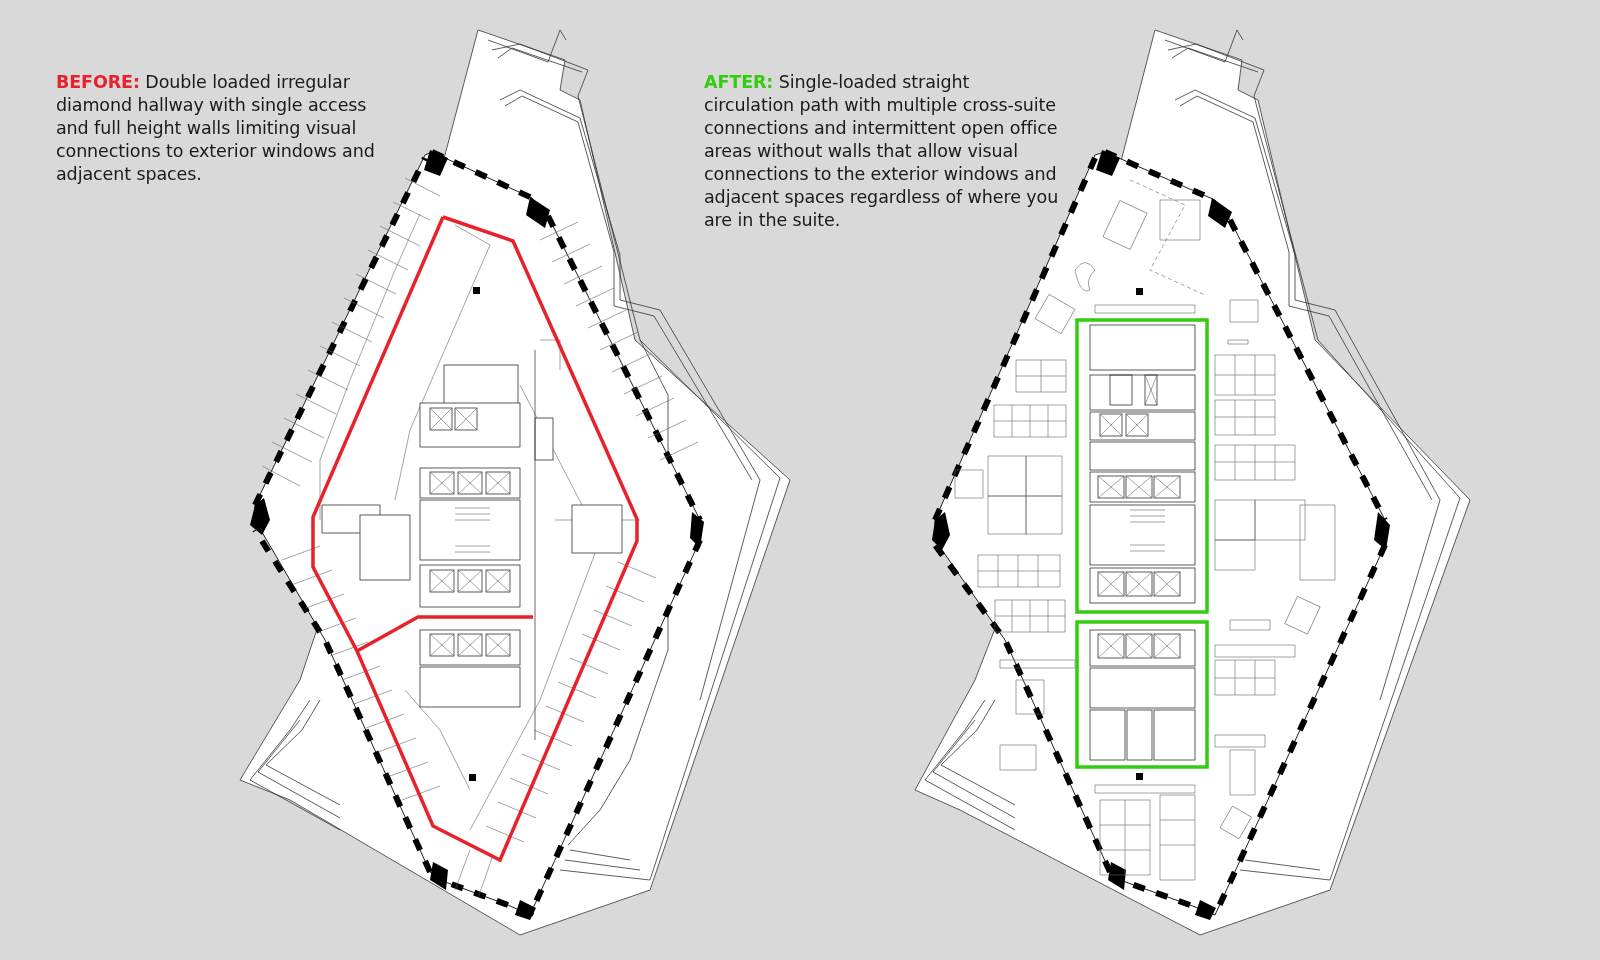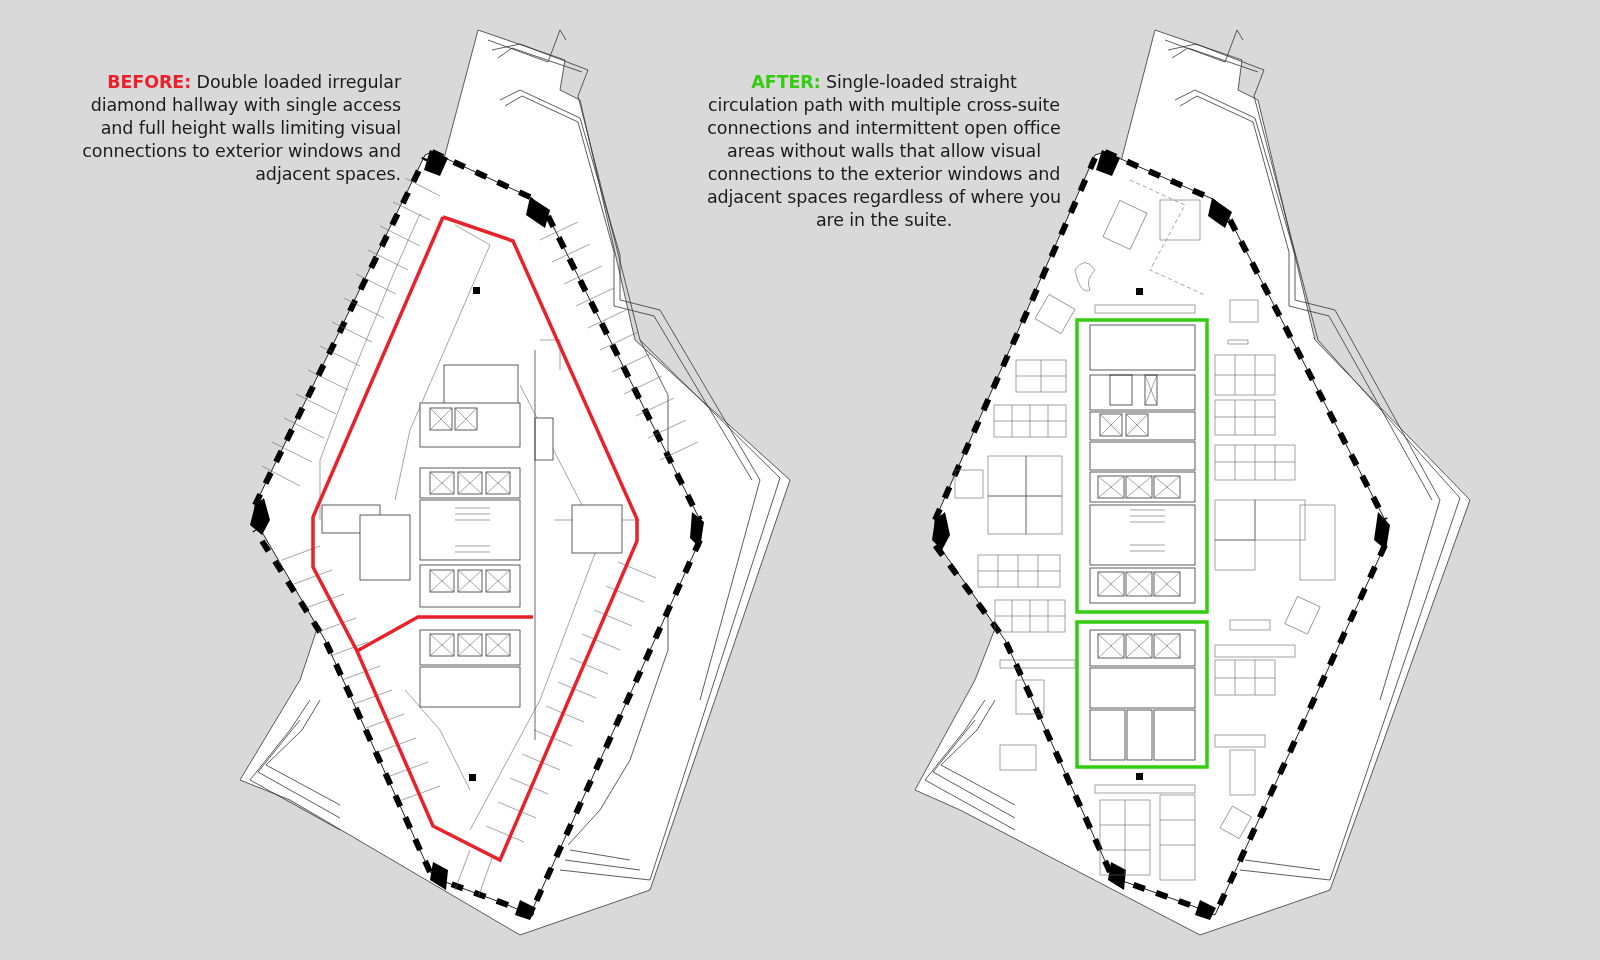--- a/index.html
+++ b/index.html
@@ -1,20 +1,20 @@
 <!DOCTYPE html>
 <html><head>
 <meta charset="utf-8">
 <style>
   html, body { margin:0; padding:0; }
   body { width:1600px; height:960px; background:#d9d9d9; position:relative; overflow:hidden; font-family:"Liberation Sans", sans-serif; }
   .caption { position:absolute; font-family:"DejaVu Sans", sans-serif; font-size:17.5px; line-height:23px; color:#1a1a1a; letter-spacing:-0.1px; }
   .caption .label { font-weight:bold; }
-  #cap-before { left:56px; top:71px; width:345px;text-align:right; }
-  #cap-after { left:704px; top:71px; width:360px;text-align:center; }
+  #cap-before { left:56px; top:71px; width:345px; }
+  #cap-after { left:704px; top:71px; width:360px; }
   svg.plan { position:absolute; left:0; top:0; }
   .ln { fill:none; stroke:#333; stroke-width:0.8; }
   .lnl { fill:none; stroke:#666; stroke-width:0.6; }
   .wall { fill:#fff; stroke:#333; stroke-width:0.8; }
 </style>
 </head>
 <body>
 
 <div class="caption" id="cap-before">
   <span class="label" style="color:#e8222b">BEFORE:</span>

